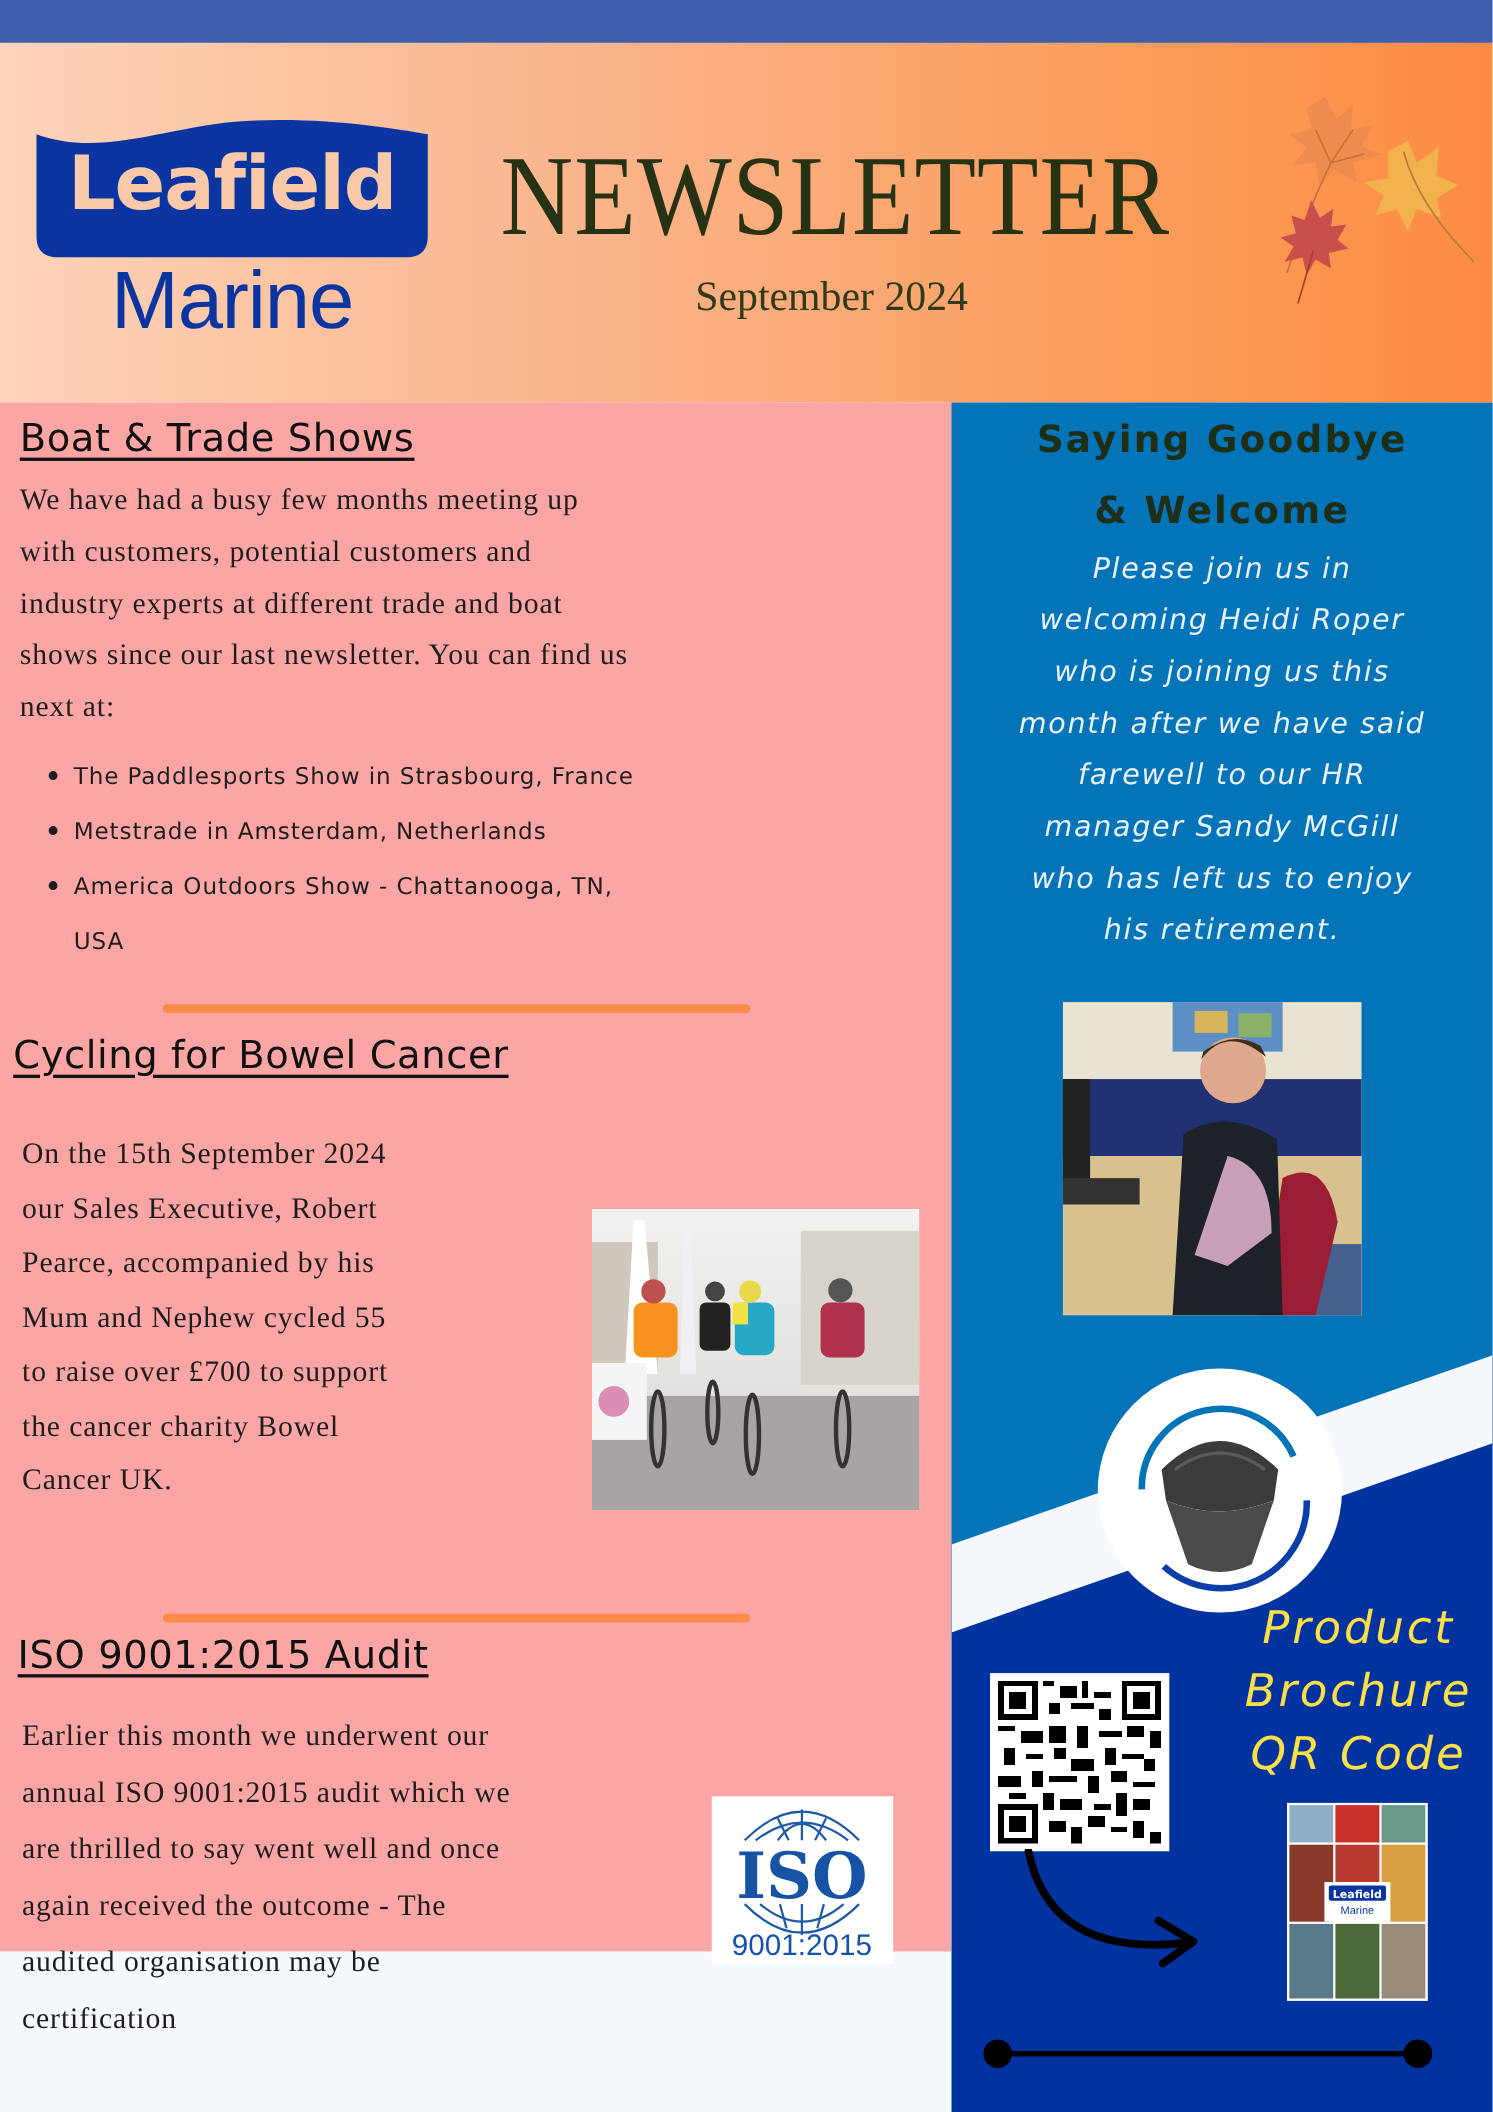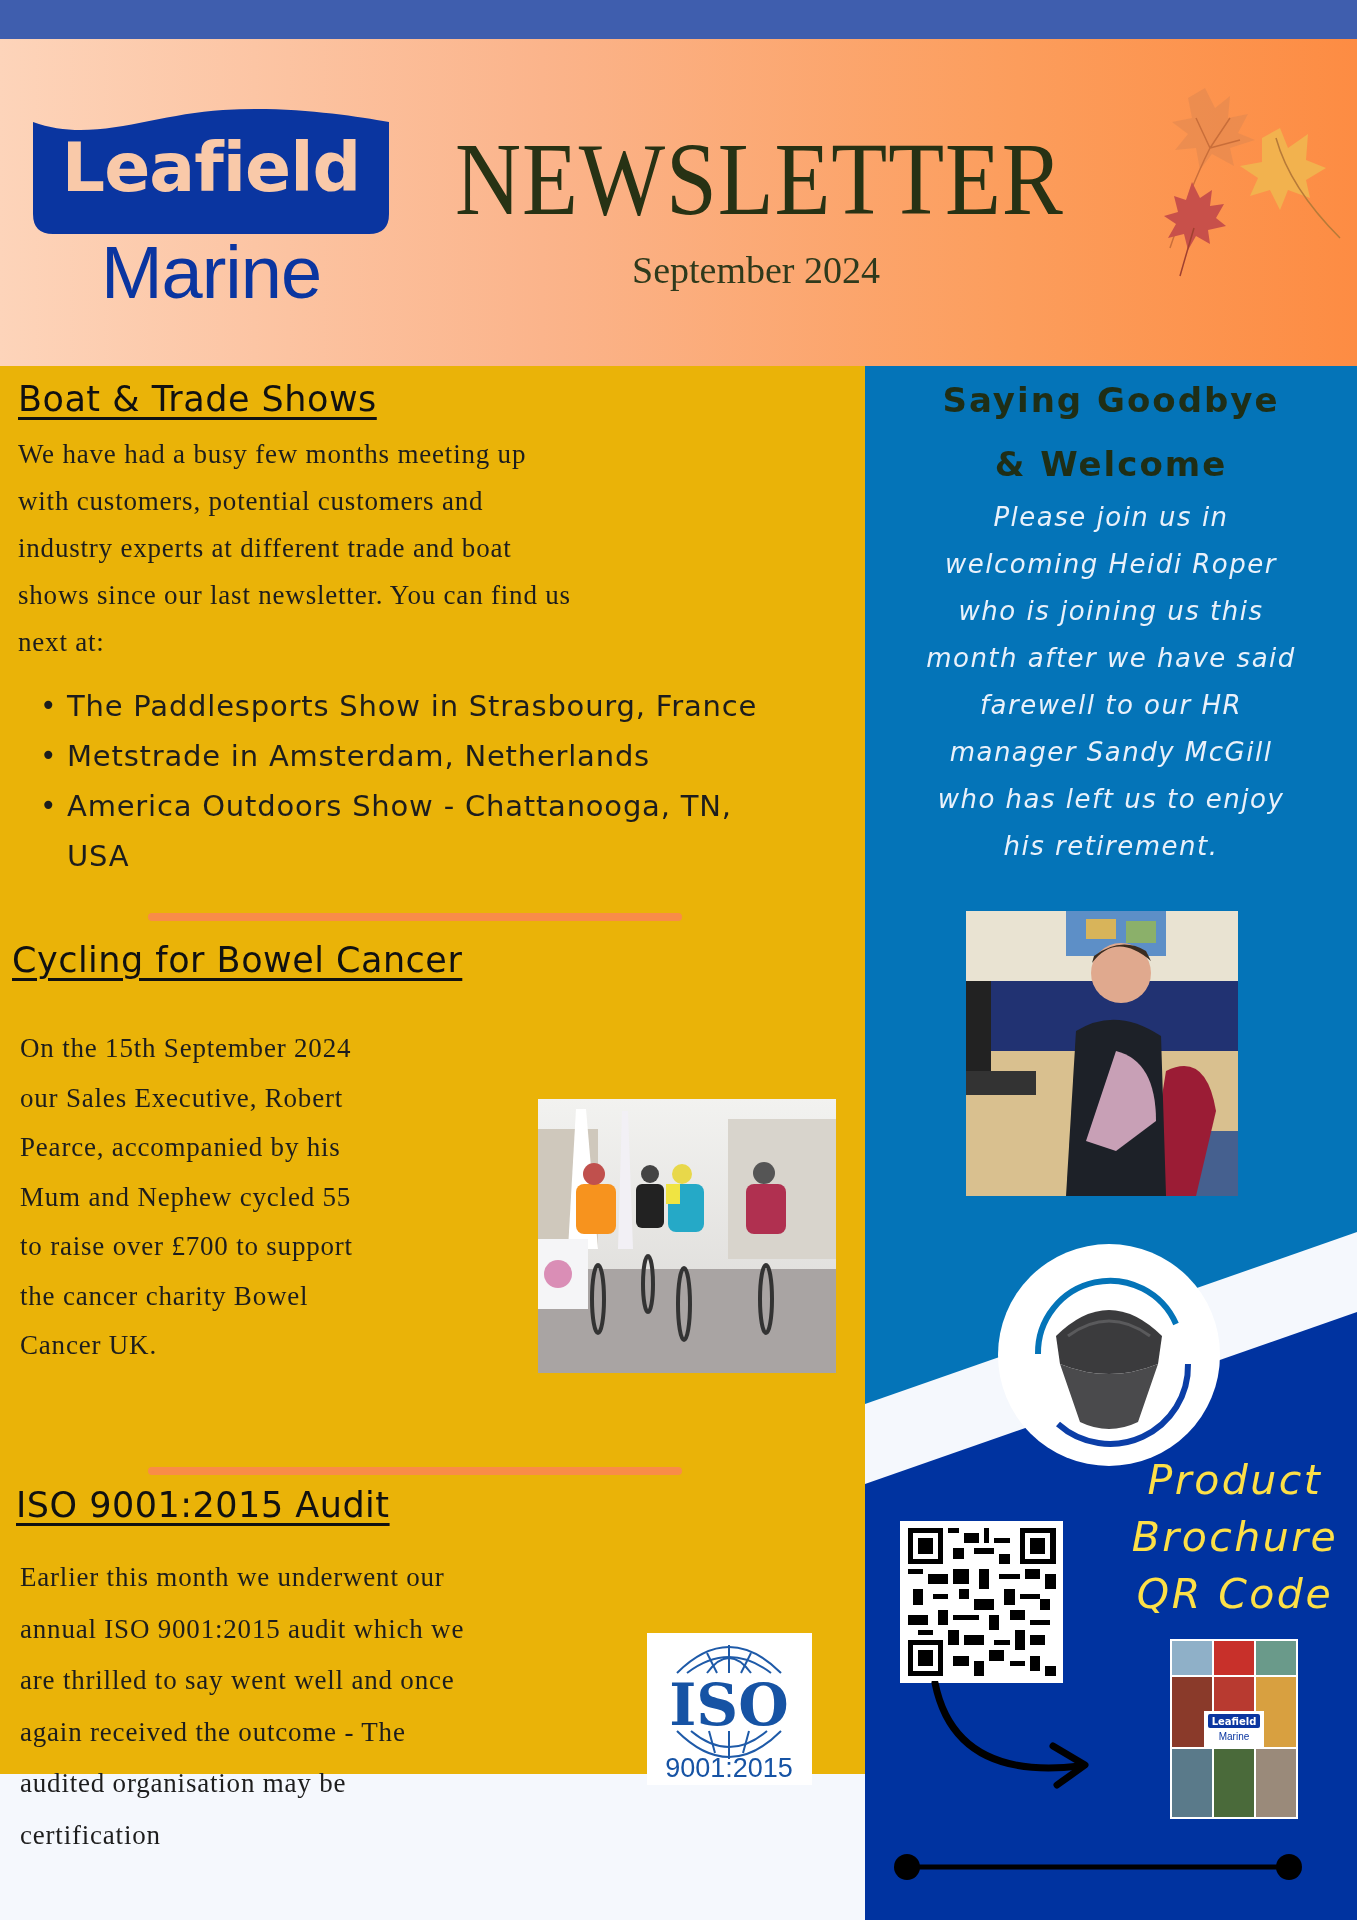--- a/index.html
+++ b/index.html
@@ -17,26 +17,26 @@
   .logo-marine { position: absolute; left: 0; top: 126px; width: 356px; text-align: center;
     font-family: "Liberation Sans", sans-serif; font-size: 74px; color: #0a35a0; letter-spacing: -1px; }
 
   .title { position: absolute; left: 455px; top: 118px; font-family: "Liberation Serif", serif;
     font-size: 104px; color: #273214; letter-spacing: 1px; transform: scaleX(0.88); transform-origin: left top; }
   .subtitle { position: absolute; left: 632px; top: 248px; font-family: "Liberation Serif", serif;
     font-size: 38px; color: #2f3a1c; }
   .leaves { position: absolute; left: 1130px; top: 78px; width: 220px; height: 200px; }
 
   
-  .left { position: absolute; left: 0; top: 366px; width: 865px; height: 1408px; background: #eab308; }
+  .left { position: absolute; left: 0; top: 366px; width: 865px; height: 1408px; background: #fca5a5; }
   .h2 { position: absolute; font-family: "DejaVu Sans", sans-serif; font-size: 35px; color: #111;
     text-decoration: underline; text-decoration-thickness: 3px; text-underline-offset: 6px; letter-spacing: 0.5px; }
   .para { position: absolute; font-family: Liberation Serif, serif; font-size: 27px; color: #1d1d1d;
     line-height: 47px; letter-spacing: 0.8px; }
-  .bullets { position: absolute; list-style: none; font-size: 29px; line-height: 50px; letter-spacing: 0.8px; }
+  .bullets { position: absolute; list-style: none; font-size: 21px; line-height: 50px; letter-spacing: 0.8px; }
   .bullets li { position: relative; padding-left: 49px; }
   .bullets li::before { content: "•"; position: absolute; left: 22px; top: 0; font-size: 28px; }
   .divider { position: absolute; height: 8px; border-radius: 4px; background: #f98c48; }
   .photo { position: absolute; overflow: hidden; }
 
   
   .right { position: absolute; left: 865px; top: 366px; width: 492px; height: 1554px; overflow: hidden; background: #0474b8; }
   .right-h { position: absolute; left: 0; width: 492px; text-align: center; font-family: "DejaVu Sans", sans-serif;
     font-weight: bold; font-size: 34px; color: #1f2e16; letter-spacing: 2px; }
   .right-p { position: absolute; left: 0; top: 128px; width: 492px; text-align: center; font-family: "DejaVu Sans", sans-serif;

